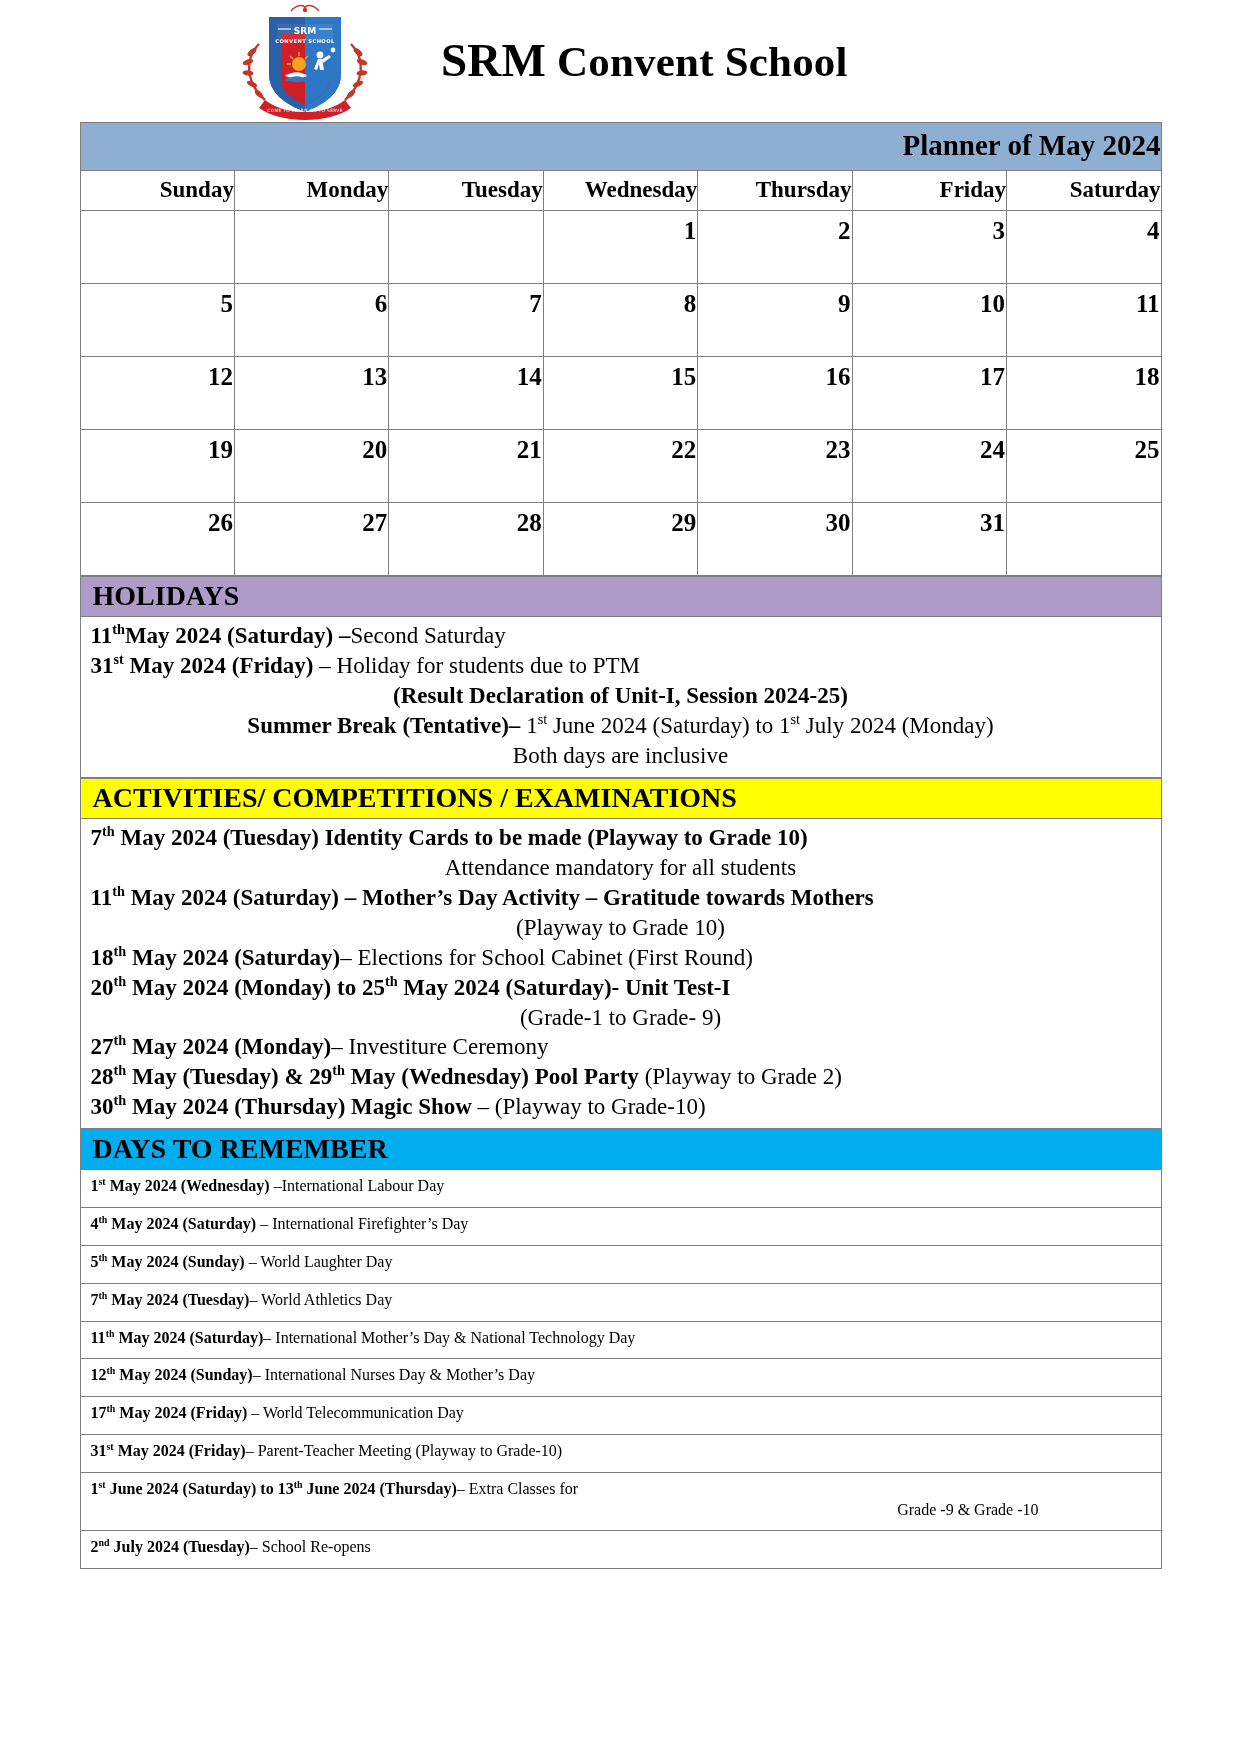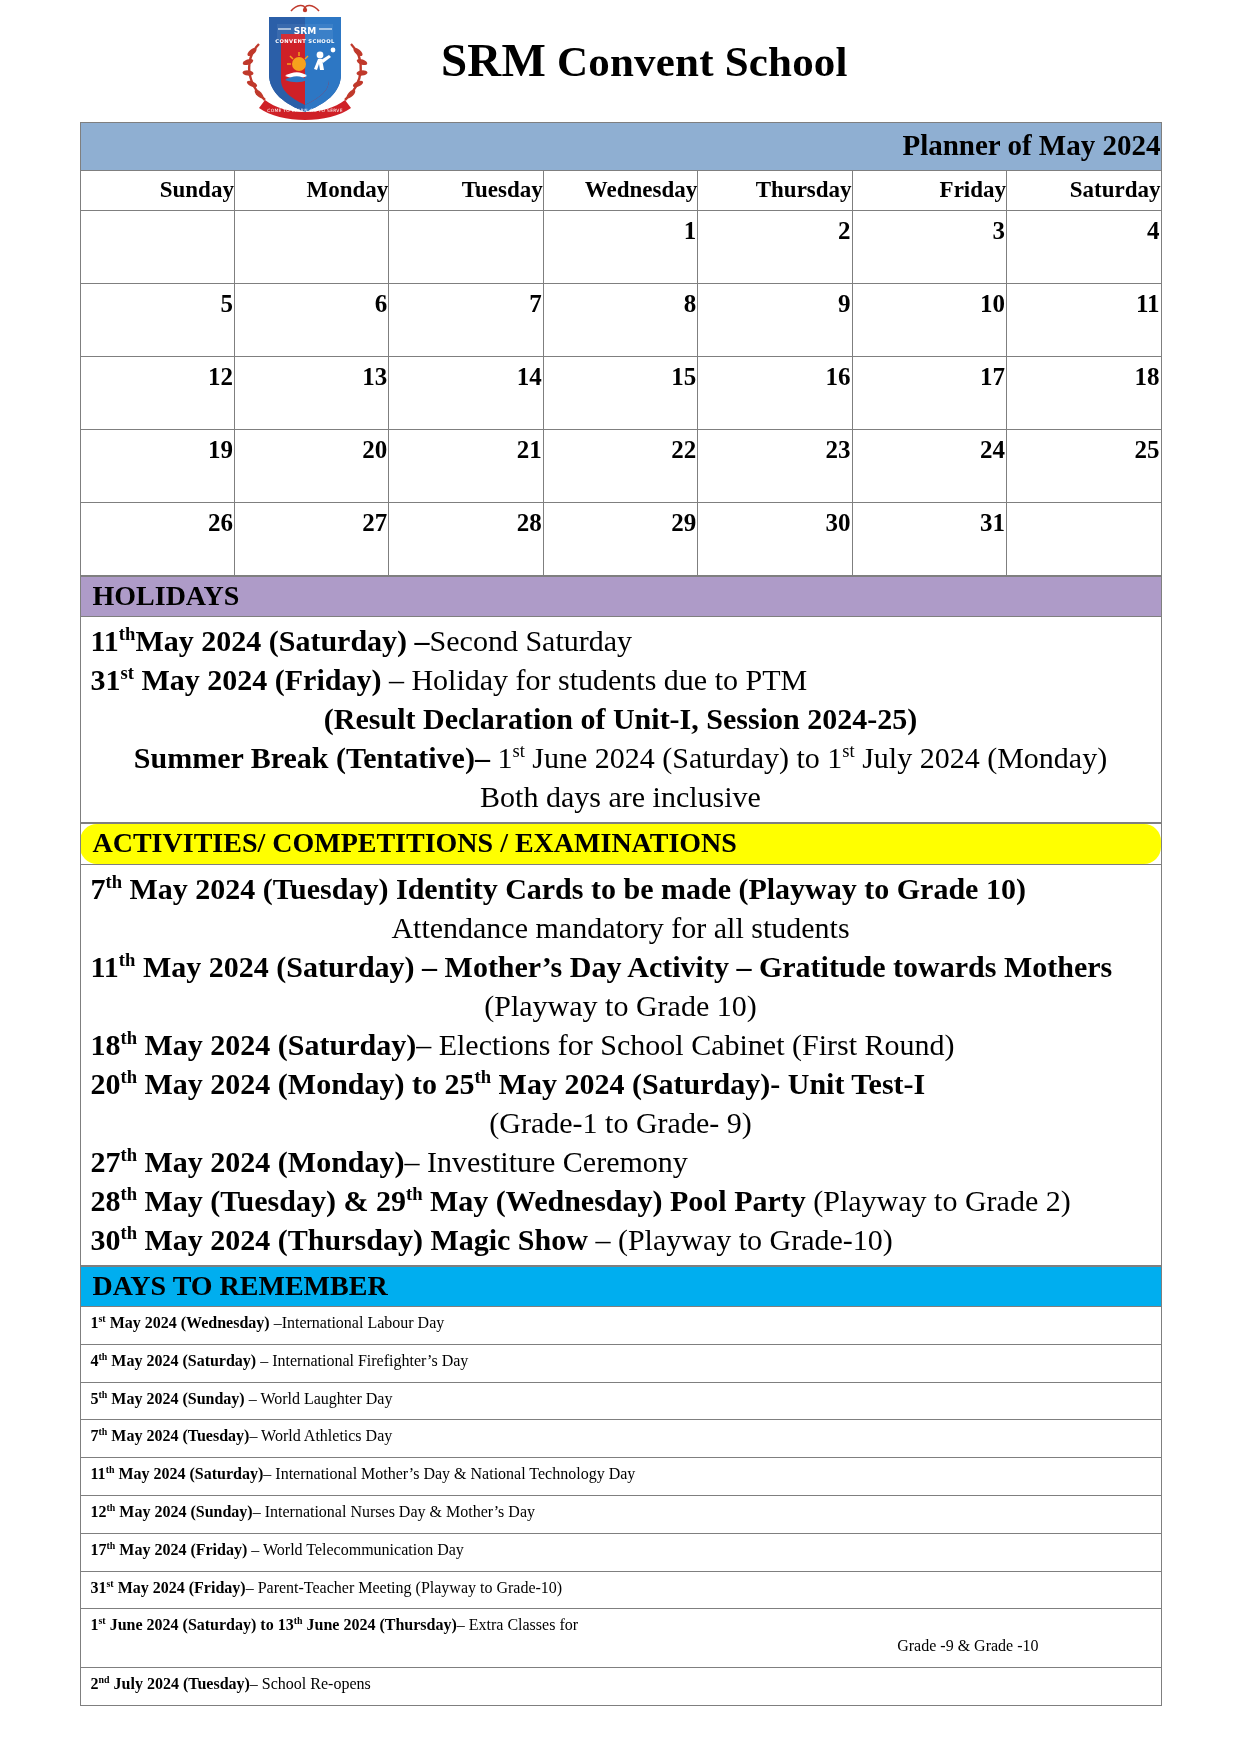--- a/index.html
+++ b/index.html
@@ -83,26 +83,26 @@
     border:1px solid #7f7f7f;
     vertical-align:top;
   }
   .sec-head{
     font-size:28px;
     font-weight:bold;
     padding:3px 0 5px 12px;
     line-height:1.12;
   }
   .h-holidays{ background:#AE9BC8; }
-  .h-activities{ background:#FFFF00;border-radius:17px; }
+  .h-activities{ background:#FFFF00; }
   .h-days{ background:#00AEEF; }
 
   .body-cell{
     padding:4px 10px 6px 10px;
-    font-size:30px;
+    font-size:23px;
     line-height:1.30;
   }
   .body-cell .ln{ display:block; white-space:nowrap; }
   .ctr{ text-align:center; }
   .rt{ text-align:right; padding-right:112px; }
   sup{ font-size:.62em; vertical-align:super; line-height:0; font-weight:bold; }
 
   .dr-row td{
     padding:6px 10px 10px 10px;
     font-size:16px;

